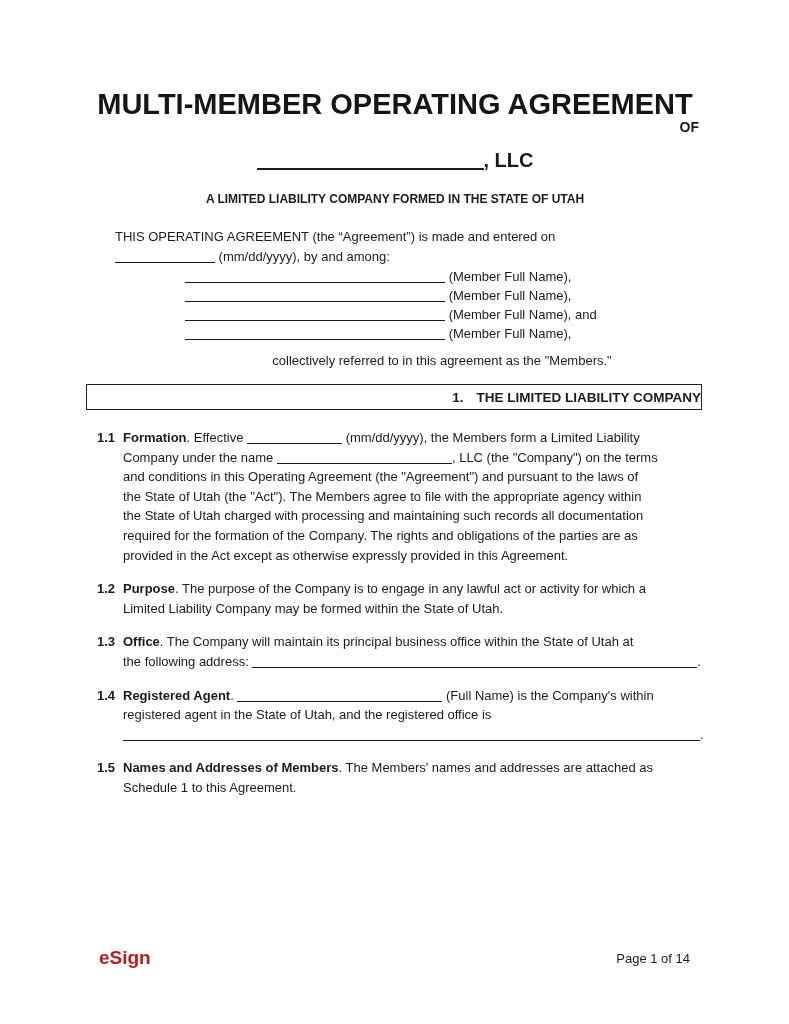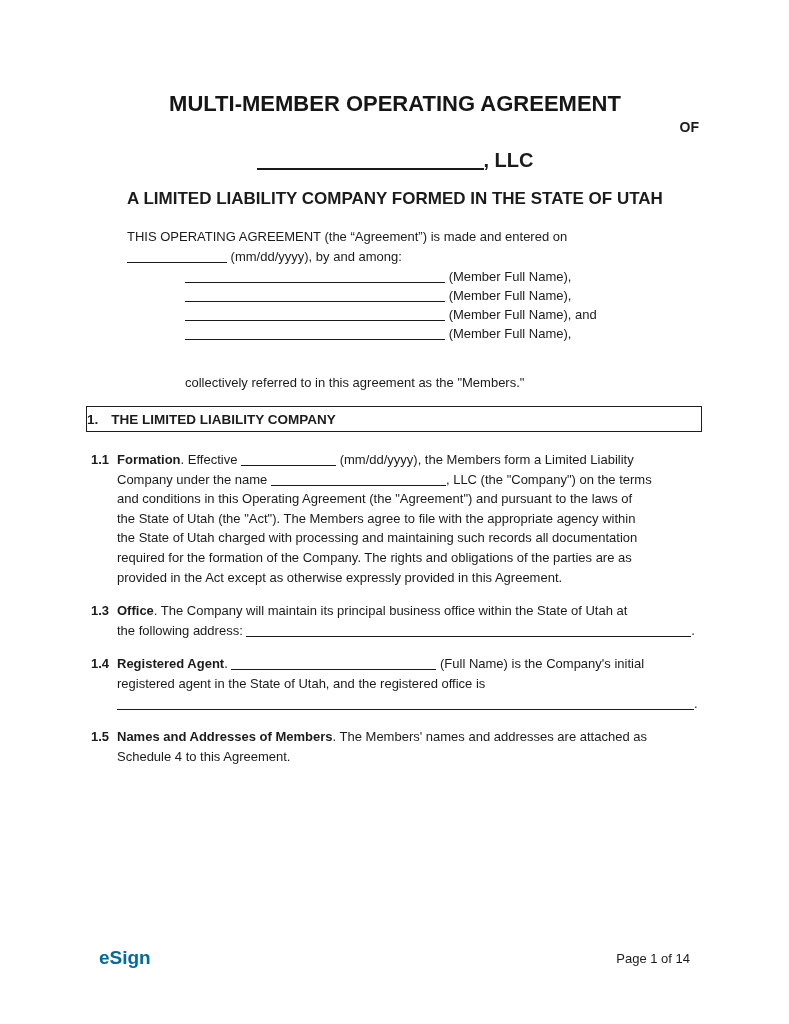--- a/index.html
+++ b/index.html
@@ -7,61 +7,61 @@
   .page {
     position:relative;
     width:789px; height:1024px;
     background:#ffffff;
     font-family:"Liberation Sans", sans-serif;
     color:#1b1b1b;
     overflow:hidden;
   }
   .content { position:absolute; left:91px; top:0; width:608px; }
 
-  .title { margin-top:92px; font-size:22px; font-weight:bold; line-height:24px; text-align:center; color:#161616; }
+  .title { margin-top:92px; font-size:29px; font-weight:bold; line-height:24px; text-align:center; color:#161616; }
   .of-label { margin-top:3px; font-size:14px; font-weight:bold; line-height:16px; text-align:right; }
   .company-line { margin-top:12px; font-size:20px; font-weight:bold; line-height:26px; text-align:center; white-space:nowrap; }
-  .subtitle { margin-top:18px; font-size:17px; font-weight:bold; line-height:16px; text-align:center; }
+  .subtitle { margin-top:18px; font-size:12px; font-weight:bold; line-height:16px; text-align:center; }
 
   .body-text { font-size:13px; line-height:19.6px; white-space:nowrap; }
-  .intro { margin-top:20px; margin-left:36px; line-height:20px; }
+  .intro { margin-top:20px; margin-left:24px; line-height:20px; }
   .members { margin-left:94px; }
   .member-row { line-height:19px; white-space:nowrap; font-size:13px; }
-  .collective { margin-top:32px; margin-left:94px; line-height:16px; }
+  .collective { margin-top:10px; margin-left:94px; line-height:16px;text-align:center; }
 
   .sec-box {
     margin-top:15px; margin-left:-5px; width:616px;
     border:1.5px solid #1f1f1f;
-    text-align:left; padding:4px 0 3px 0;
+    text-align:right; padding:4px 0 3px 0;
     font-size:13.5px; font-weight:bold; line-height:17px;
     white-space:nowrap;
   }
   .sec-box .sec-num { margin-right:13px; }
 
-  .clause { position:relative; padding-left:26px; margin-top:14px; }
+  .clause { position:relative; padding-left:26px; margin-top:14px;margin-left:6px; }
   .clause.first { margin-top:18px; }
   .cnum { position:absolute; left:0; top:0; font-weight:bold; }
   .clause b { font-weight:bold; }
 
   .blank {
     display:inline-block;
     border-bottom:1.5px solid #1a1a1a;
     height:13px;
     position:relative; top:2px;
   }
   .title-blank { width:227px; height:17px; border-bottom-width:2px; top:3px; }
   .w-intro-date { width:100px; }
   .w-member { width:260px; }
   .w-f-date { width:95px; }
   .w-f-name { width:175px; }
   .w-office { width:445px; }
   .w-agent { width:205px; }
   .w-agent-office { width:577px; }
 
-  .footer-brand { position:absolute; left:99px; top:948px; font-size:19px; font-weight:bold; line-height:20px; color:#0369a1; }
+  .footer-brand { position:absolute; left:99px; top:948px; font-size:19px; font-weight:bold; line-height:20px; color:#b91c1c; }
   .footer-page { position:absolute; right:99px; top:951px; font-size:13px; line-height:15px; }
 </style>
 </head>
 <body>
 
 <div class="page">
   <div class="content">
 
     <h1 class="title">MULTI-MEMBER OPERATING AGREEMENT</h1>
     <div class="of-label">OF</div>
@@ -76,24 +76,25 @@
       <div class="member-row"><span class="blank w-member"></span> <span>(Member Full Name), and</span></div>
       <div class="member-row"><span class="blank w-member"></span> <span>(Member Full Name),</span></div>
     </div>
 
     <p class="body-text collective">collectively referred to in this agreement as the "Members."</p>
 
     <div class="sec-box"><span class="sec-num">1.</span><span class="sec-title">THE LIMITED LIABILITY COMPANY</span></div>
 
     <p class="body-text clause first"><span class="cnum">1.1</span><b>Formation</b><span>. Effective </span><span class="blank w-f-date"></span><span> (mm/dd/yyyy), the Members form a Limited Liability</span><br><span>Company under the name </span><span class="blank w-f-name"></span><span>, LLC (the "Company") on the terms</span><br><span>and conditions in this Operating Agreement (the "Agreement") and pursuant to the laws of</span><br><span>the State of Utah (the "Act"). The Members agree to file with the appropriate agency within</span><br><span>the State of Utah charged with processing and maintaining such records all documentation</span><br><span>required for the formation of the Company. The rights and obligations of the parties are as</span><br><span>provided in the Act except as otherwise expressly provided in this Agreement.</span></p>
 
+    <p class="body-text clause"><span class="cnum">1.2</span><b>Purpose</b><span>. The purpose of the Company is to engage in any lawful act or activity for which a</span><br><span>Limited Liability Company may be formed within the State of Utah.</span></p>
 
     <p class="body-text clause"><span class="cnum">1.3</span><b>Office</b><span>. The Company will maintain its principal business office within the State of Utah at</span><br><span>the following address: </span><span class="blank w-office"></span><span>.</span></p>
 
-    <p class="body-text clause"><span class="cnum">1.4</span><b>Registered Agent</b><span>. </span><span class="blank w-agent"></span><span> (Full Name) is the Company's initial</span><br><span>registered agent in the State of Utah, and the registered office is</span><br><span class="blank w-agent-office"></span><span>.</span></p>
+    <p class="body-text clause"><span class="cnum">1.4</span><b>Registered Agent</b><span>. </span><span class="blank w-agent"></span><span> (Full Name) is the Company's within</span><br><span>registered agent in the State of Utah, and the registered office is</span><br><span class="blank w-agent-office"></span><span>.</span></p>
 
-    <p class="body-text clause"><span class="cnum">1.5</span><b>Names and Addresses of Members</b><span>. The Members' names and addresses are attached as</span><br><span>Schedule 4 to this Agreement.</span></p>
+    <p class="body-text clause"><span class="cnum">1.5</span><b>Names and Addresses of Members</b><span>. The Members' names and addresses are attached as</span><br><span>Schedule 1 to this Agreement.</span></p>
 
   </div>
 
   <div class="footer-brand">eSign</div>
   <div class="footer-page">Page 1 of 14</div>
 </div>
 
 </body></html>

